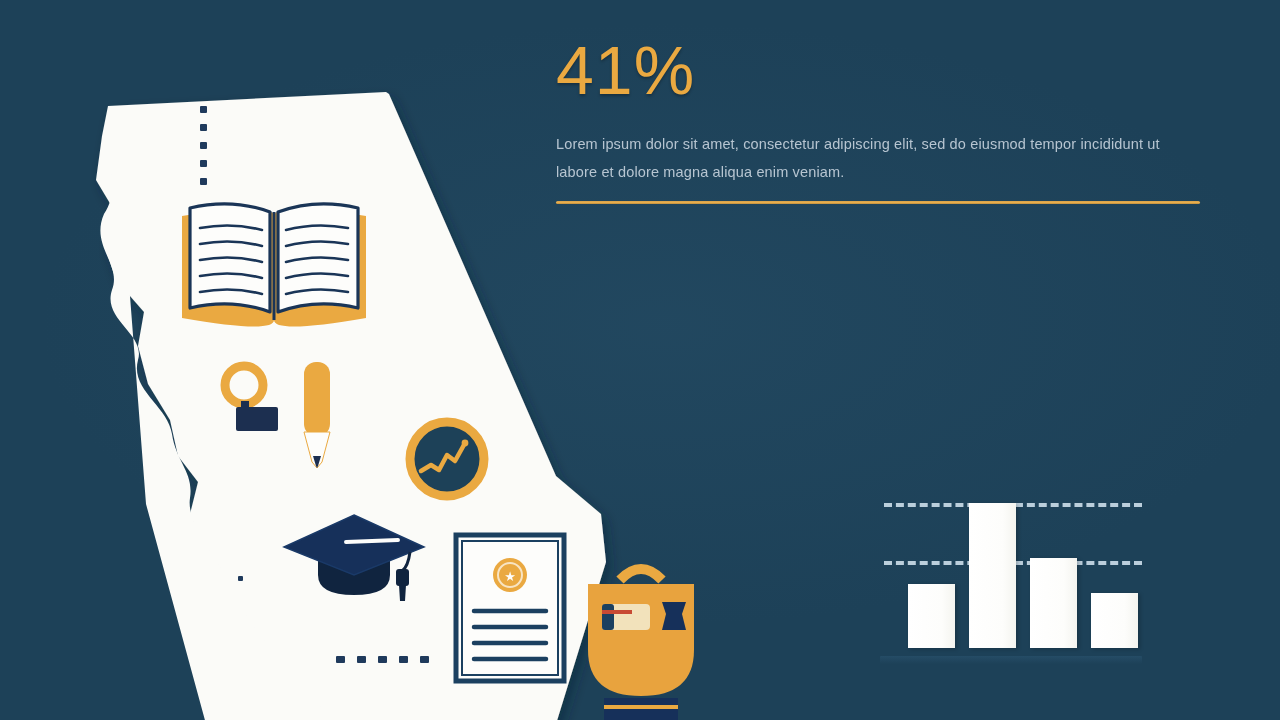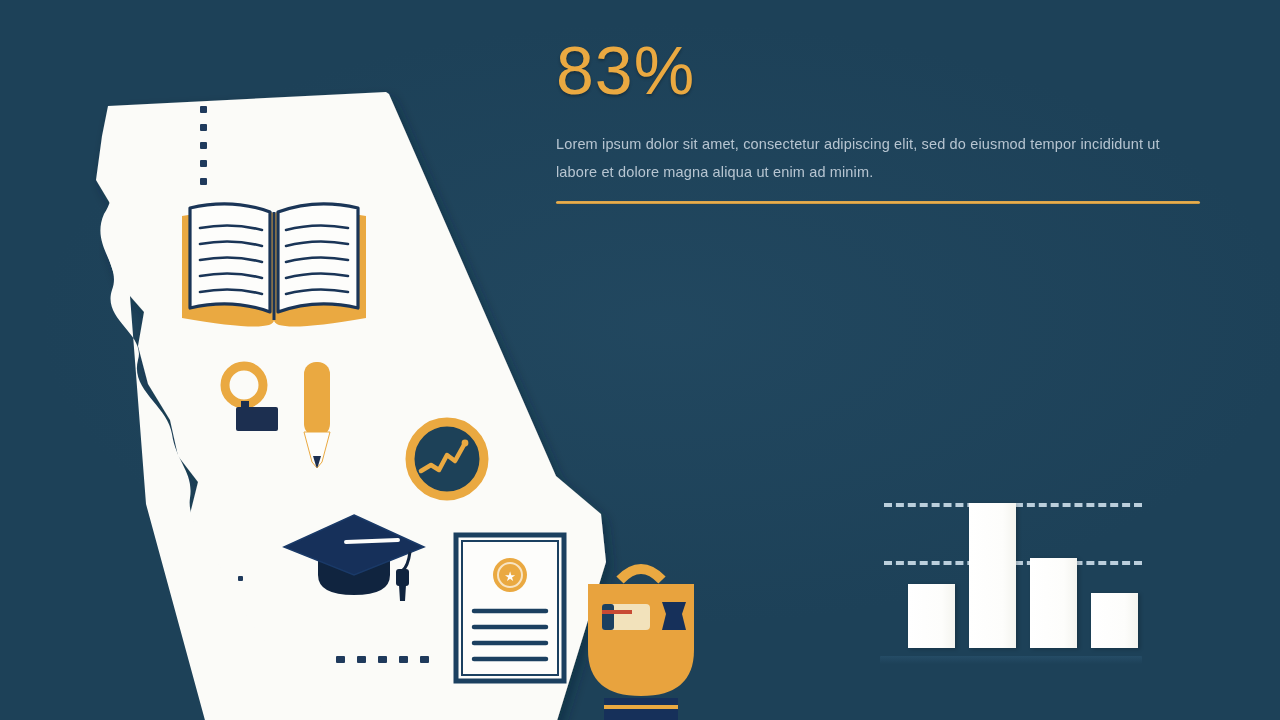--- a/index.html
+++ b/index.html
@@ -328,26 +328,26 @@
 
       <rect x="28" y="152" width="74" height="7" fill="#16305a"></rect>
       <rect x="28" y="159" width="74" height="4" fill="#eaa941"></rect>
       <rect x="28" y="163" width="74" height="12" fill="#16305a"></rect>
     </svg>
 
   </div>
 
   <div class="stats">
 
-
     <div class="stat-block">
-      <div class="stat-value">83%</div>
-      <div class="stat-desc">Lorem ipsum dolor sit amet, consectetur adipiscing elit, sed do eiusmod tempor incididunt ut labore et dolore magna aliqua ut enim ad minim.</div>
+      <div class="stat-value">41%</div>
+      <div class="stat-desc">Lorem ipsum dolor sit amet, consectetur adipiscing elit, sed do eiusmod tempor incididunt ut labore et dolore magna aliqua enim veniam.</div>
       <div class="stat-rule"></div>
     </div>
+
 
   </div>
 
   <div class="chart">
     <div class="chart-plot">
       <div class="gridline" style="top: 15px;"></div>
       <div class="gridline" style="top: 73px;"></div>
       <div class="bars" id="bars">
           <div class="bar" style="height: 64px;"></div>
           <div class="bar" style="height: 145px;"></div>

